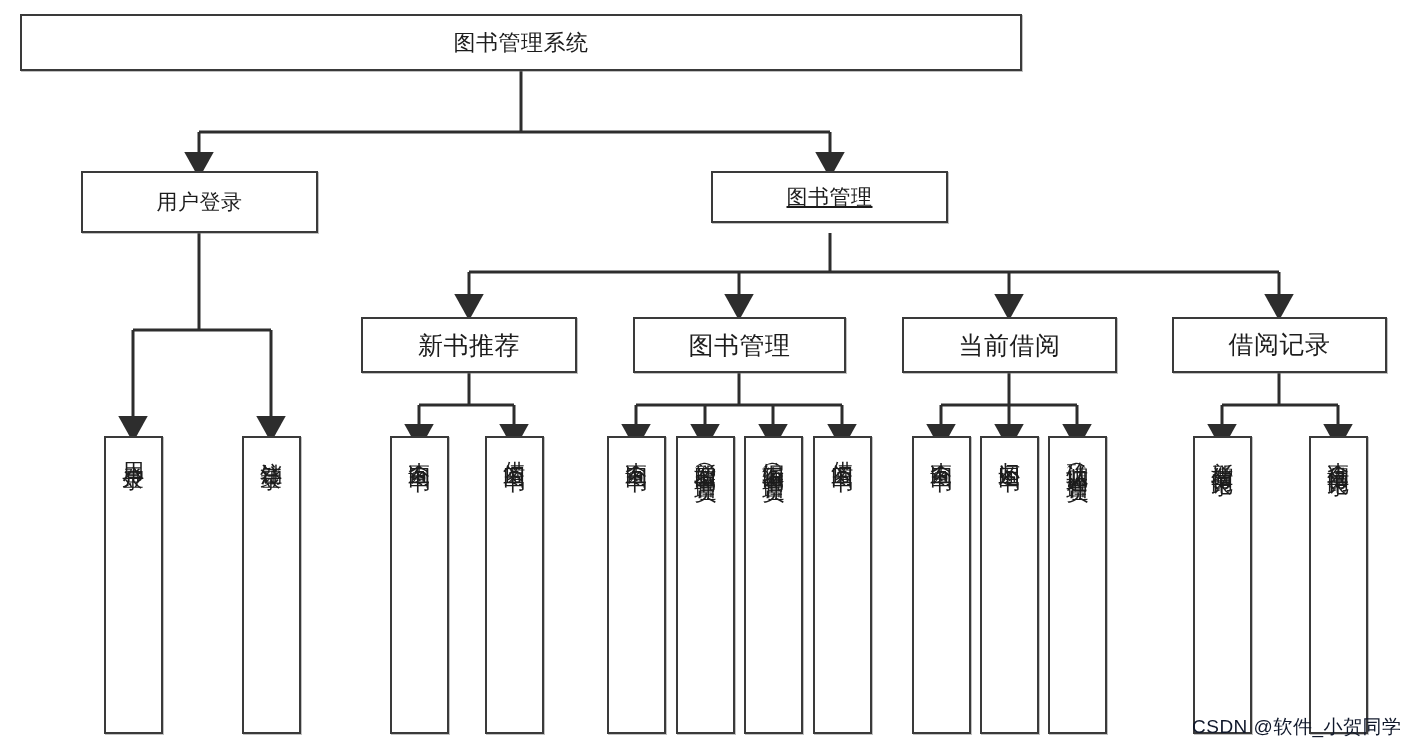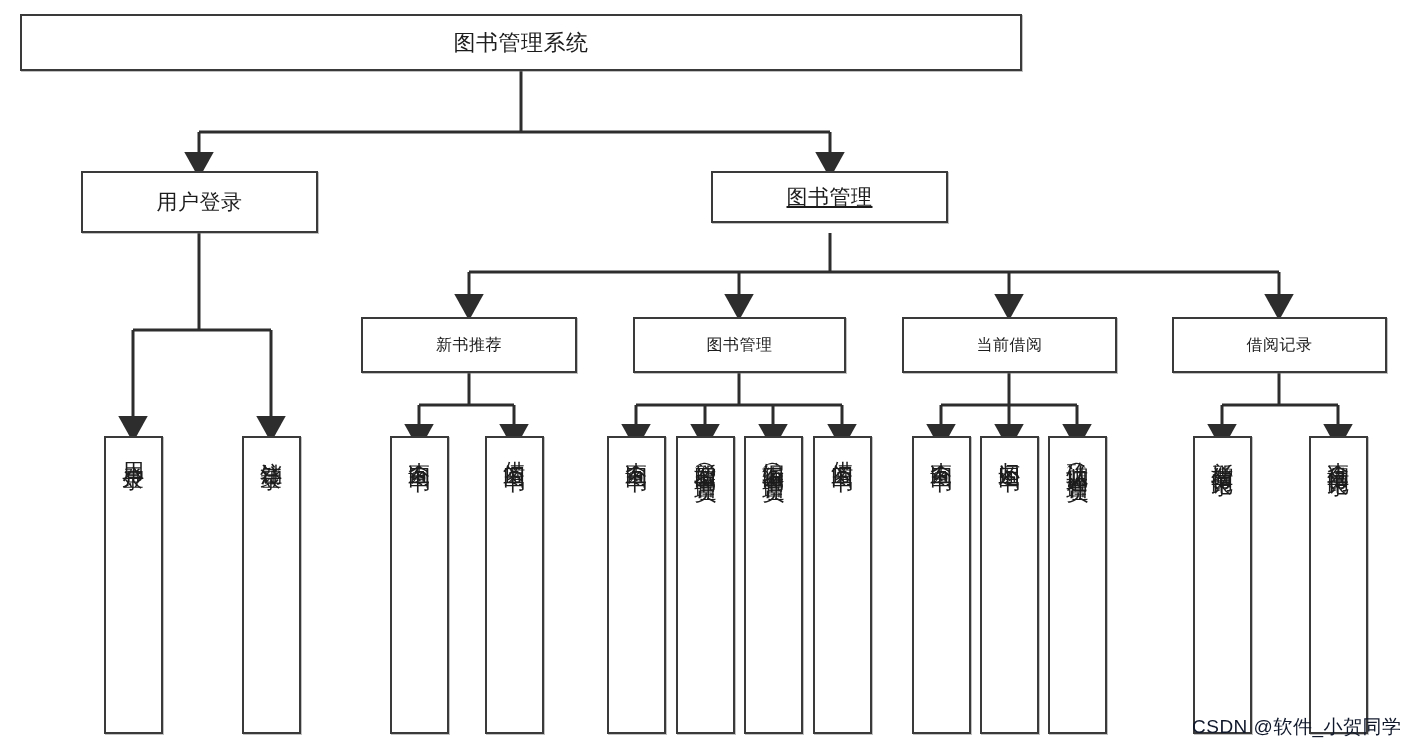--- a/index.html
+++ b/index.html
@@ -41,21 +41,21 @@
   .node-label {
     font-size: 21px;
     line-height: 1.15;
     color: #1c1c1c;
     white-space: nowrap;
     letter-spacing: 0.5px;
   }
   
   .node-root .node-label { font-size: 22px; }
   .node-mid .node-label  { font-size: 21px; }
-  .node-sub .node-label  { font-size: 16px; }
+  .node-sub .node-label  { font-size: 25px; }
 
   
   .node-leaf {
     align-items: flex-start;
     justify-content: center;
     padding-top: 6px;
   }
   .node-leaf .node-label {
     writing-mode: vertical-rl;
     text-orientation: upright;
@@ -147,21 +147,21 @@
   </div>
 
   <div class="node-box node-sub" style="left:633px; top:317px; width:213px; height:56px;">
     <span class="node-label">图书管理</span>
   </div>
 
   <div class="node-box node-sub" style="left:902px; top:317px; width:215px; height:56px;">
     <span class="node-label">当前借阅</span>
   </div>
 
-  <div class="node-box node-sub" style="left:1172px; top:317px; width:215px; height:56px;">
+  <div class="node-box node-sub" style="left:1172px; top:317px; width:215px; height:56px;font-family:Liberation Serif, serif;">
     <span class="node-label">借阅记录</span>
   </div>
 
   <div class="node-box node-leaf" style="left:104px; top:436px; width:59px; height:298px;">
     <span class="node-label">用户登录</span>
   </div>
   <div class="node-box node-leaf" style="left:242px; top:436px; width:59px; height:298px;">
     <span class="node-label">注销登录</span>
   </div>
 

